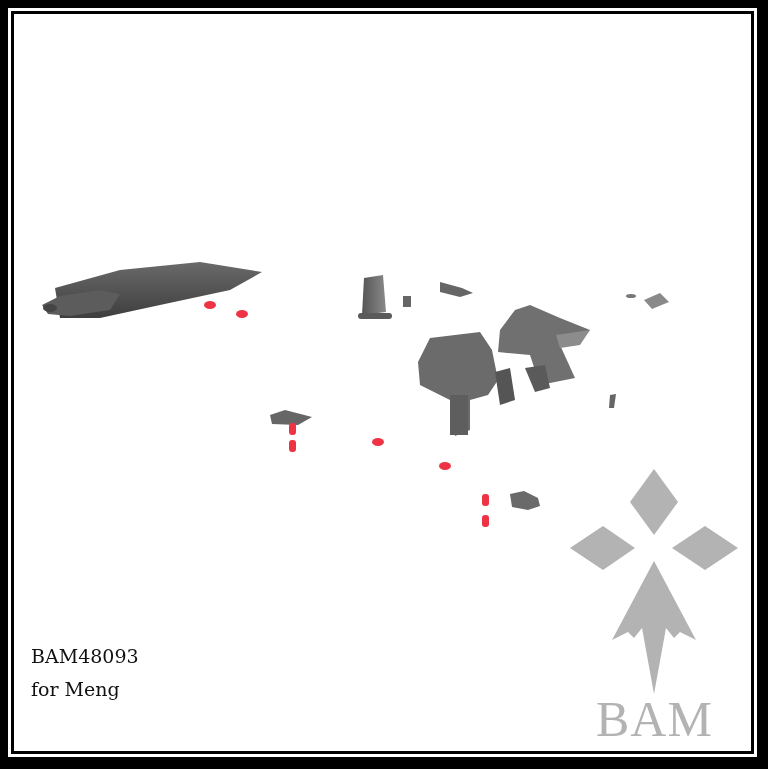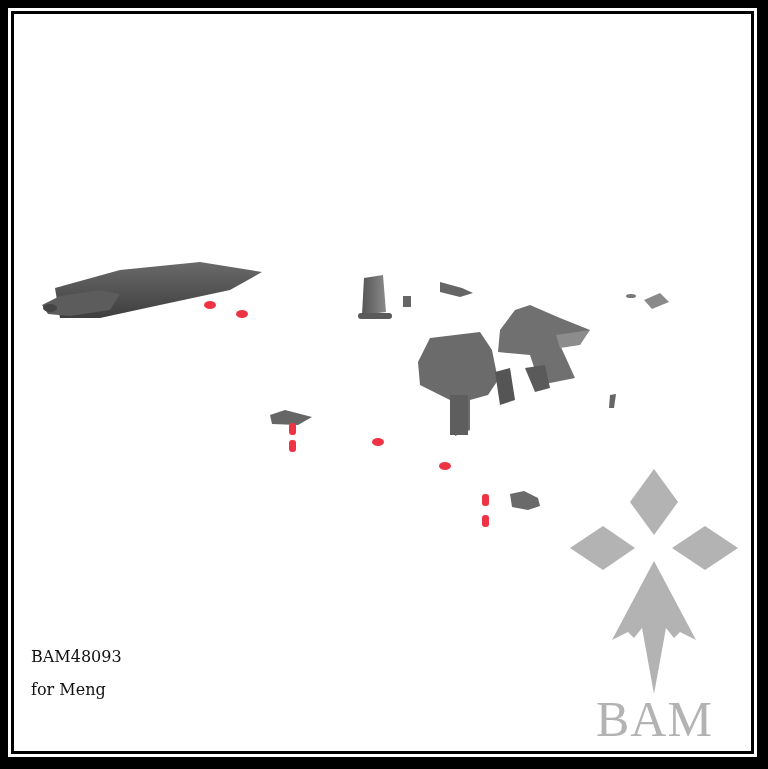--- a/index.html
+++ b/index.html
@@ -1,20 +1,20 @@
 <!DOCTYPE html>
 <html><head>
   <meta charset="utf-8">
   <style>
     html, body { margin: 0; padding: 0; }
     body { width: 768px; height: 769px; background: #000; position: relative; overflow: hidden; }
     .frame-outer { position: absolute; left: 8px; top: 8px; width: 749px; height: 749px; background: #fff; }
     .frame-inner { position: absolute; left: 3px; top: 3px; right: 3px; bottom: 3px; border: 3px solid #000; background: #fff; }
     .canvas { position: absolute; left: 0; top: 0; width: 768px; height: 769px; }
-    .caption { position: absolute; left: 31px; top: 640px; font-family: "DejaVu Serif", "Liberation Serif", serif; font-size: 16px; line-height: 33px; color: #111; }
+    .caption { position: absolute; left: 31px; top: 640px; font-family: "DejaVu Serif", "Liberation Serif", serif; font-size: 19px; line-height: 33px; color: #111; }
     .caption div { white-space: nowrap; }
     .logo-text { position: absolute; left: 596px; top: 694px; font-family: "Liberation Serif", "DejaVu Serif", serif; font-size: 50px; line-height: 50px; color: #b3b3b3; letter-spacing: 1px; }
   </style>
 </head>
 <body>
 
 <div class="frame-outer">
   <div class="frame-inner"></div>
 </div>
 

